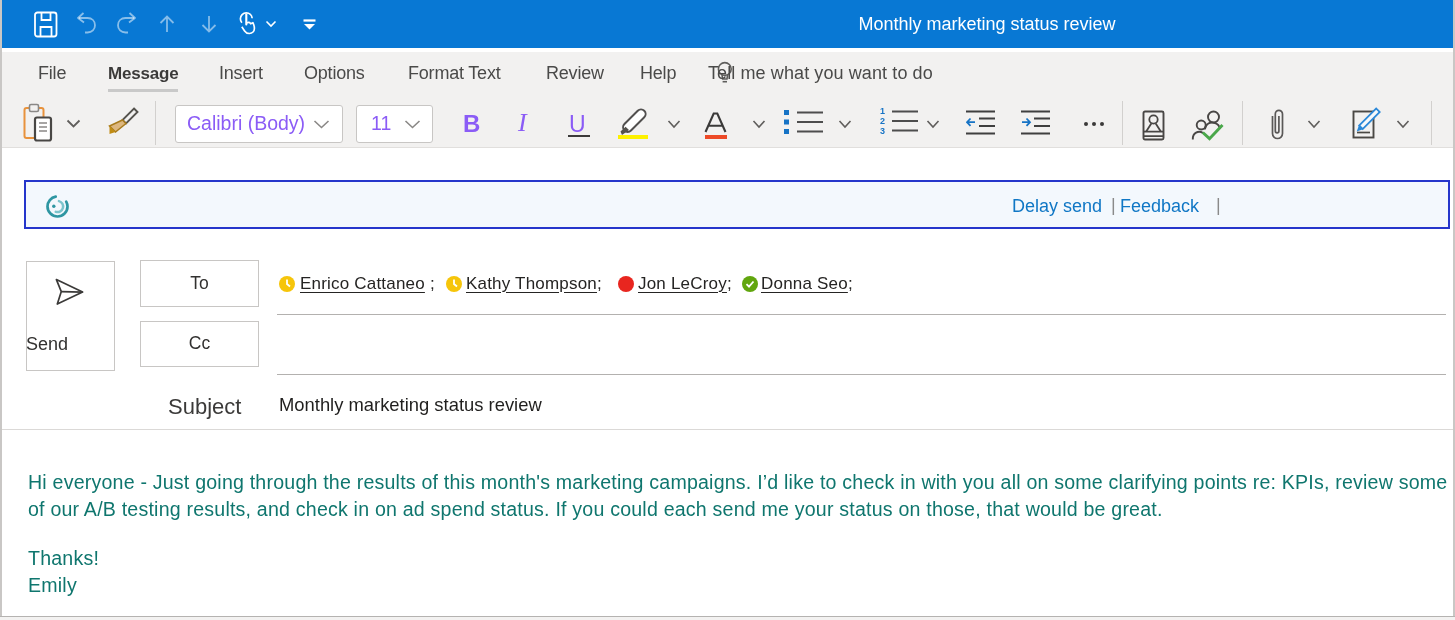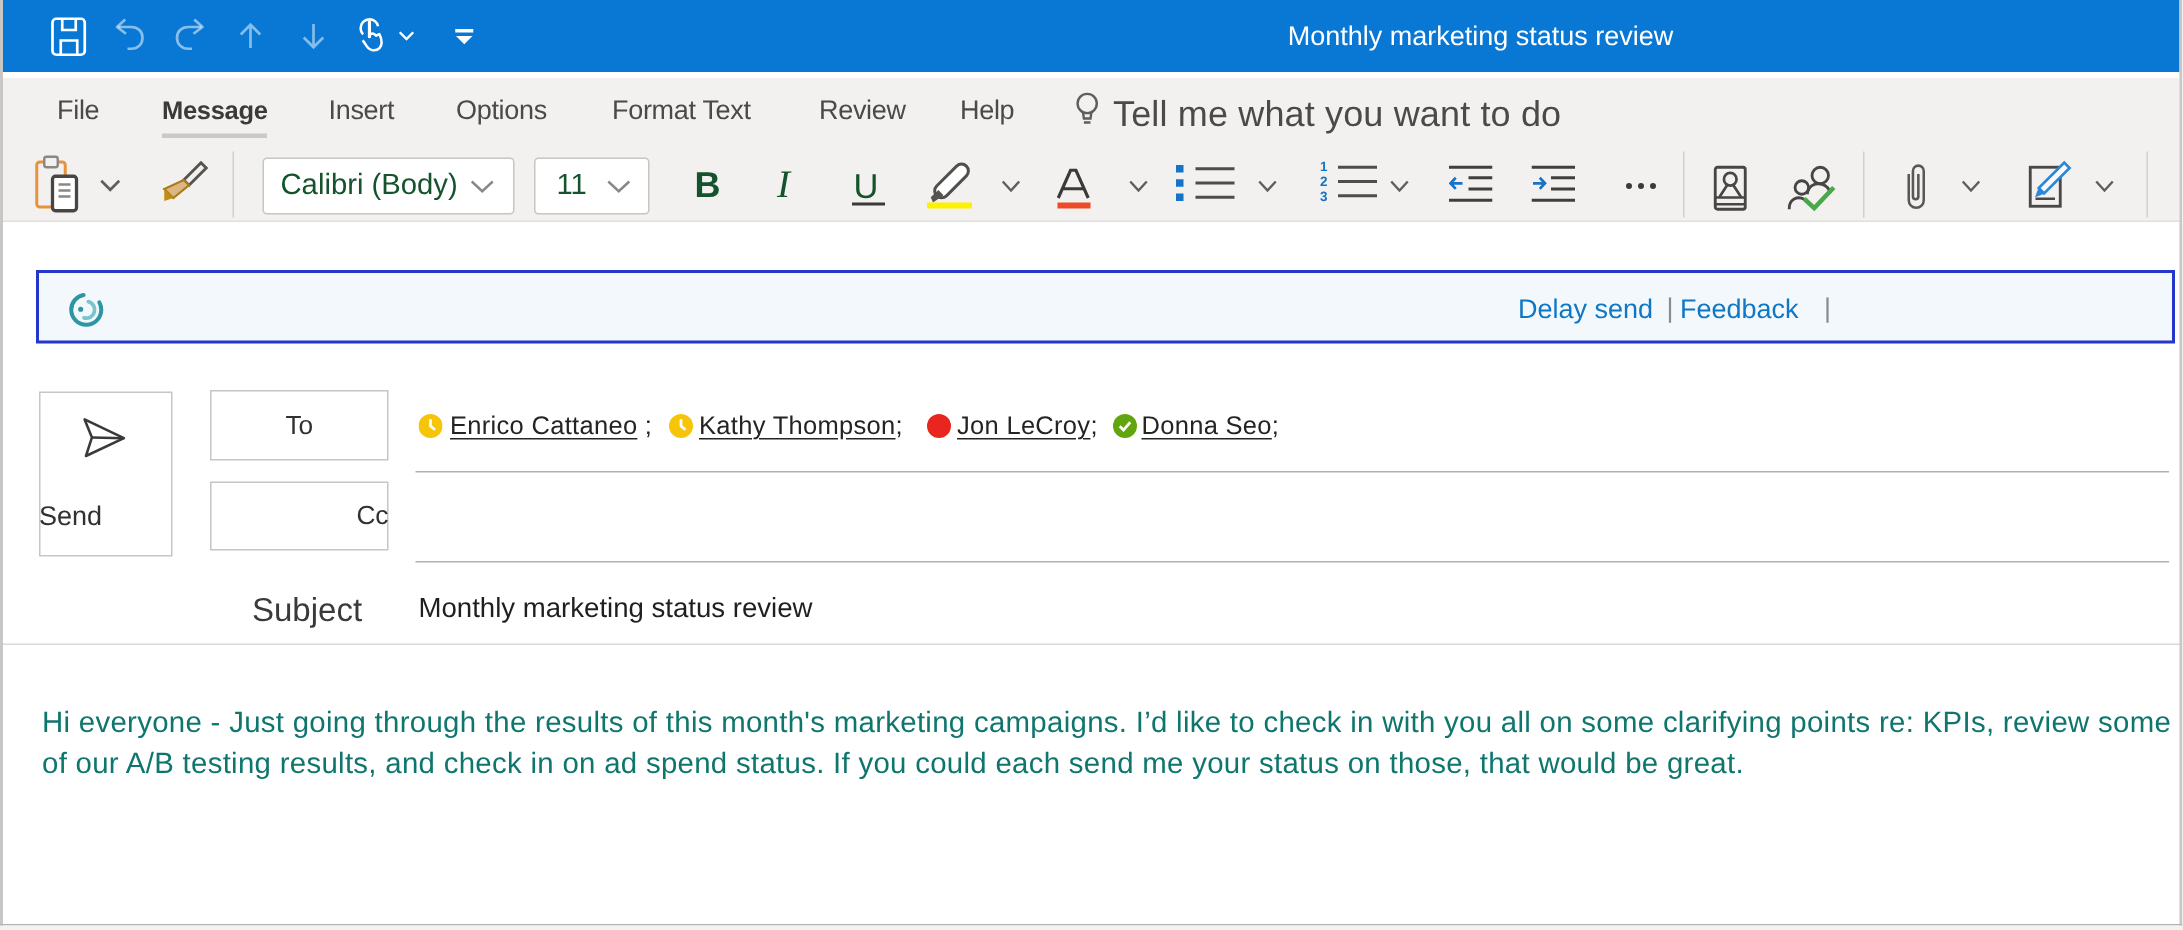--- a/index.html
+++ b/index.html
@@ -11,21 +11,21 @@
 #titlebar{position:absolute;left:2px;top:0;width:1451px;height:48px;background:#0878d4}
 #title{position:absolute;left:855px;top:14px;width:260px;text-align:center;font-size:18px;color:#fff;white-space:nowrap}
 
 #menurow{position:absolute;left:2px;top:52px;width:1451px;height:40px;background:#f2f1f0}
 .menu{position:absolute;top:63px;font-size:18px;color:#4a4a49;letter-spacing:-0.2px;white-space:nowrap}
 #msgul{position:absolute;left:108px;top:89px;width:70px;height:2.5px;background:#c9c9c9}
 
 #ribbon{position:absolute;left:2px;top:92px;width:1451px;height:56px;background:#f2f1f0;border-bottom:1px solid #e1dfdd}
 .vsep{position:absolute;top:101px;width:1px;height:44px;background:#d2d0ce}
 .combo{position:absolute;top:105px;height:38px;background:#fff;border:1px solid #c8c6c4;border-radius:3px}
-.ribtxt{position:absolute;color:#14532d;white-space:nowrap}
+.ribtxt{position:absolute;color:#8b5cf6;white-space:nowrap}
 .ubar{position:absolute;height:4px}
 
 #tip{position:absolute;left:24px;top:180px;width:1426px;height:49px;border:2px solid #2536cb;background:#f3f8fd}
 #tiptext{position:absolute;left:81px;top:195px;font-size:19.3px;color:#636261;letter-spacing:0.05px;white-space:nowrap}
 .tiplink{position:absolute;top:196px;font-size:18px;font-weight:normal;color:#1077c5;white-space:nowrap}
 .tipsep{position:absolute;top:195px;font-size:18px;color:#8a8a8a}
 
 .hdrbox{position:absolute;border:1px solid #c8c6c4;background:#fff;color:#323130;text-align:center}
 .fieldline{position:absolute;left:277px;width:1169px;height:1px;background:#b3b1af}
 .rcp{position:absolute;top:274px;font-size:17px;letter-spacing:0.2px;color:#252423;white-space:nowrap}
@@ -92,21 +92,21 @@
   <span class="menu" style="left:304px">Options</span>
   <span class="menu" style="left:408px">Format Text</span>
   <span class="menu" style="left:546px">Review</span>
   <span class="menu" style="left:640px">Help</span>
   <div id="msgul"></div>
   <svg class="abs" style="left:716px;top:61px" width="18" height="23" viewBox="0 0 18 23">
     <circle cx="8.8" cy="8" r="6.4" fill="none" stroke="#5f5e5c" stroke-width="1.6"></circle>
     <path d="M6 13.7 L6.6 18 H11 L11.6 13.7" fill="none" stroke="#5f5e5c" stroke-width="1.6"></path>
     <path d="M6.6 20.7 H11" stroke="#5f5e5c" stroke-width="1.6"></path>
   </svg>
-  <span class="menu" style="left:742px;font-size:24px;letter-spacing:0.1px">Tell me what you want to do</span>
+  <span class="menu" style="left:708px;font-size:18px;letter-spacing:0.1px">Tell me what you want to do</span>
 
   <div id="ribbon"></div>
 
   <svg class="abs" style="left:23px;top:103px" width="30" height="40" viewBox="0 0 30 40">
     <rect x="1.5" y="5" width="19" height="30" rx="2" fill="none" stroke="#e8923c" stroke-width="2"></rect>
     <rect x="6.5" y="1.5" width="9" height="7" rx="1.5" fill="#f2f1f0" stroke="#8a8886" stroke-width="1.6"></rect>
     <rect x="12" y="14.5" width="16" height="23" rx="2" fill="#fff" stroke="#484644" stroke-width="2.2"></rect>
     <path d="M16 20 h8 M16 24 h8 M16 28 h8" stroke="#8a8886" stroke-width="1.6"></path>
   </svg>
   <svg class="abs" style="left:66px;top:119px" width="15" height="10" viewBox="0 0 15 10">
@@ -242,21 +242,21 @@
 
   <div class="hdrbox" style="left:26px;top:261px;width:89px;height:110px"></div>
   <svg class="abs" style="left:52px;top:276px" width="33" height="30" viewBox="0 0 33 30">
     <path d="M4.4 3.6 L30.6 16.1 L5.3 28 L9.3 15.6 Z" fill="none" stroke="#3b3a39" stroke-width="1.7" stroke-linejoin="round"></path>
     <path d="M9.3 15.6 L30.6 16.1" fill="none" stroke="#3b3a39" stroke-width="1.7"></path>
   </svg>
   <span class="abs" style="left:26px;top:334px;width:89px;text-align:left;font-size:18px;color:#323130">Send</span>
   <div class="hdrbox" style="left:140px;top:260px;width:119px;height:47px"></div>
   <span class="abs" style="left:140px;top:273px;width:119px;text-align:center;font-size:17.5px;color:#323130">To</span>
   <div class="hdrbox" style="left:140px;top:321px;width:119px;height:46px"></div>
-  <span class="abs" style="left:140px;top:333px;width:119px;text-align:right;font-size:17.5px;color:#323130">Cc</span>
+  <span class="abs" style="left:140px;top:333px;width:119px;text-align:center;font-size:17.5px;color:#323130">Cc</span>
   <div class="fieldline" style="top:314px"></div>
   <div class="fieldline" style="top:374px"></div>
 
   <svg class="abs" style="left:279px;top:276px" width="16" height="16" viewBox="0 0 16 16">
     <circle cx="8" cy="8" r="8" fill="#f6c50a"></circle>
     <path d="M8 3.5 V8 L11 10.5" fill="none" stroke="#fff" stroke-width="1.8"></path>
   </svg>
   <span class="rcp" style="left:300px"><span class="nm">Enrico Cattaneo</span><span style="margin-left:5px">;</span></span>
   <svg class="abs" style="left:446px;top:276px" width="16" height="16" viewBox="0 0 16 16">
     <circle cx="8" cy="8" r="8" fill="#f6c50a"></circle>
@@ -271,18 +271,19 @@
     <circle cx="8" cy="8" r="8" fill="#61a60e"></circle>
     <path d="M4.5 8.2 L7 10.7 L11.5 5.5" fill="none" stroke="#fff" stroke-width="1.8"></path>
   </svg>
   <span class="rcp" style="left:761px"><span class="nm">Donna Seo</span>;</span>
 
   <span class="abs" style="left:168px;top:394px;font-size:22px;color:#3b3a39">Subject</span>
   <span class="abs" style="left:279px;top:394px;font-size:18.4px;color:#201f1e">Monthly marketing status review</span>
   <div id="sep430"></div>
 
   <div class="bodyline" style="top:469px">Hi everyone - Just going through the results of this month's marketing campaigns. I’d like to check in with you all on some clarifying points re: KPIs, review some<br>of our A/B testing results, and check in on ad spend status. If you could each send me your status on those, that would be great.</div>
+  <div class="bodyline" style="top:545px;line-height:27px">Thanks!<br>Emily</div>
 
   <div id="lframe"></div>
     <div id="rframe"></div>
   <div id="bline"></div>
     <div id="bstrip"></div>
 </div>
 
 </body></html>

